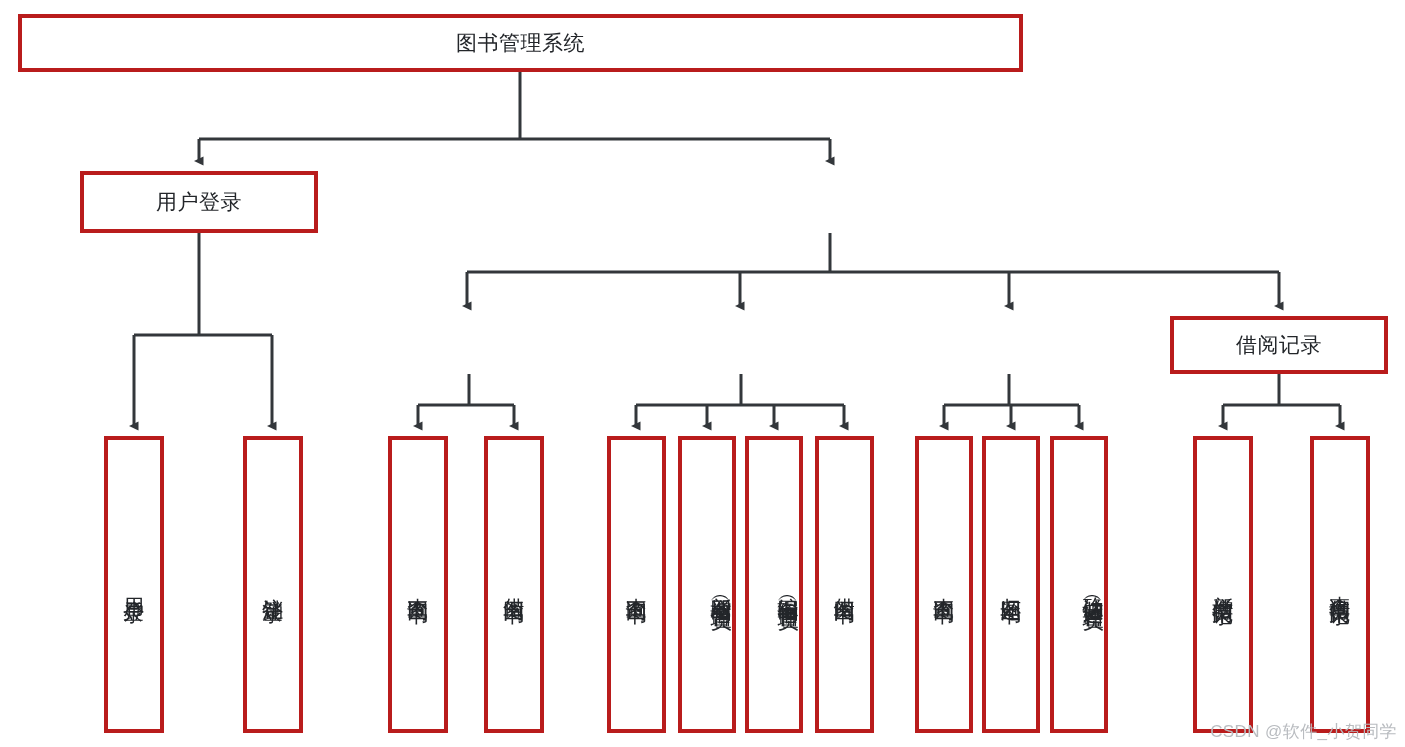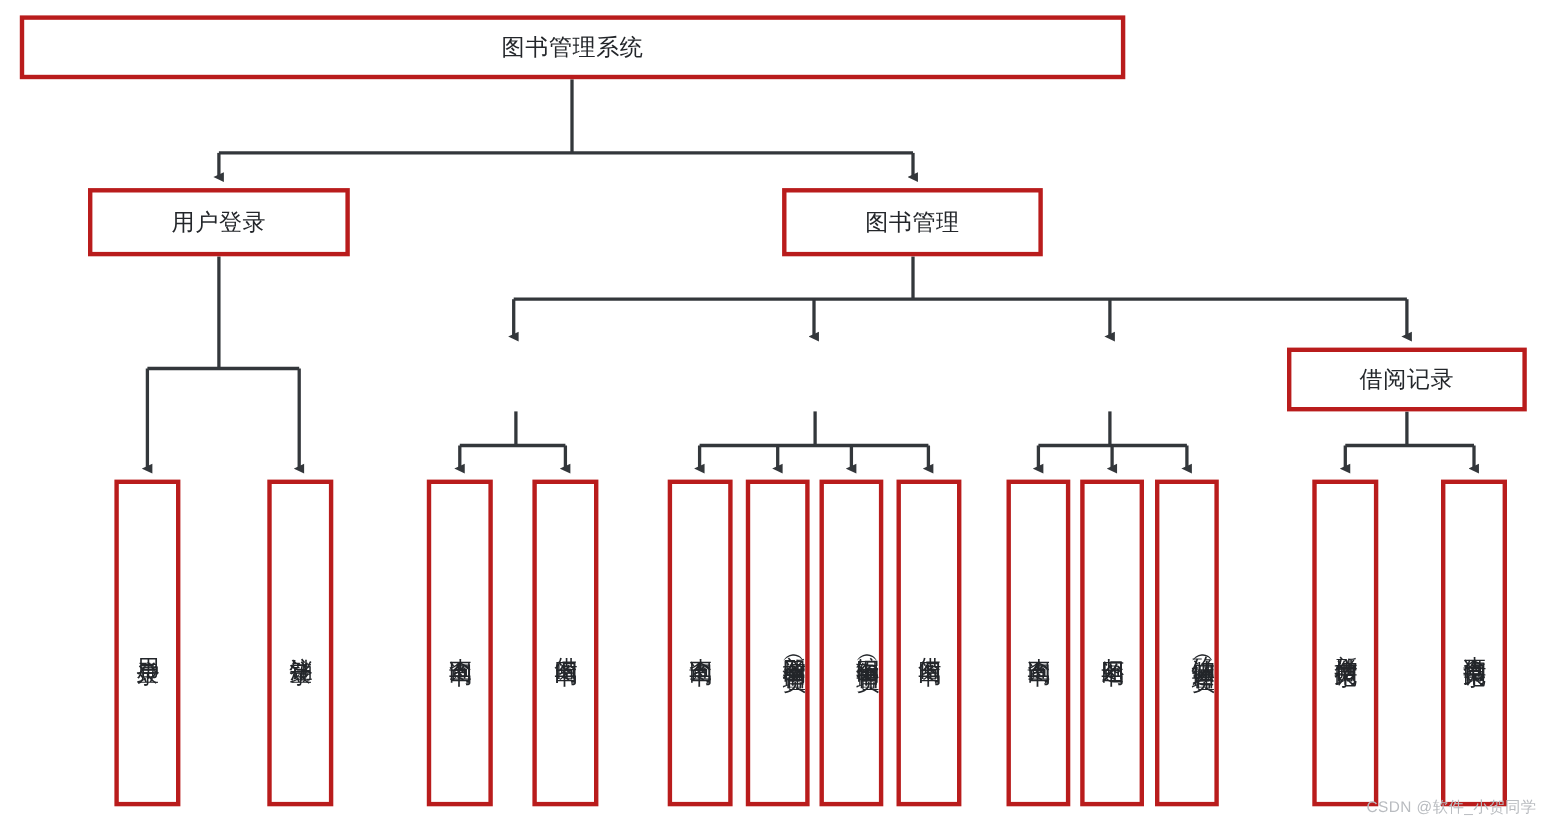--- a/index.html
+++ b/index.html
@@ -53,21 +53,21 @@
     white-space: nowrap;
   }
   .node.vert.mid {
     align-items: center;
     padding-top: 0;
   }
   .watermark {
     position: absolute;
     right: 8px;
     bottom: 4px;
-    font-size: 14px;
+    font-size: 17px;
     color: #b9bcc0;
     z-index: 3;
     letter-spacing: 0.4px;
     white-space: nowrap;
     margin-left: 40px;
   }
 </style>
 </head>
 <body>
 
@@ -127,23 +127,20 @@
   </svg>
 
   <div class="node horiz" style="left:18px; top:14px; width:1005px; height:58px;">
     <span>图书管理系统</span>
   </div>
 
   <div class="node horiz" style="left:80px; top:171px; width:238px; height:62px;">
     <span>用户登录</span>
   </div>
 
-  <div class="node horiz" style="left:711px; top:171px; width:237px; height:62px;">
-    <span>图书管理</span>
-  </div>
 
 
 
 
   <div class="node horiz" style="left:1170px; top:316px; width:218px; height:58px;">
     <span>借阅记录</span>
   </div>
 
   <div class="node vert mid" style="left:104px; top:436px; width:60px; height:297px;">
     <span>用户登录</span>

